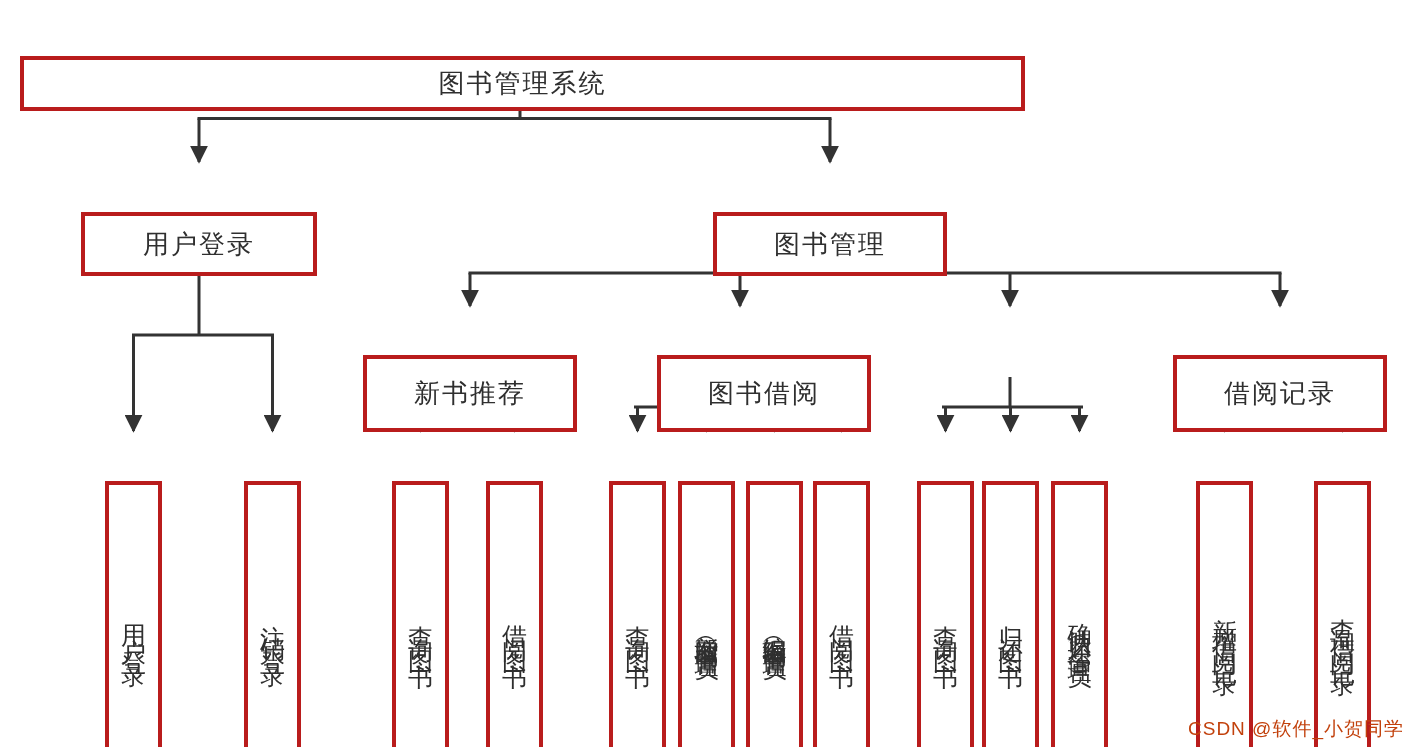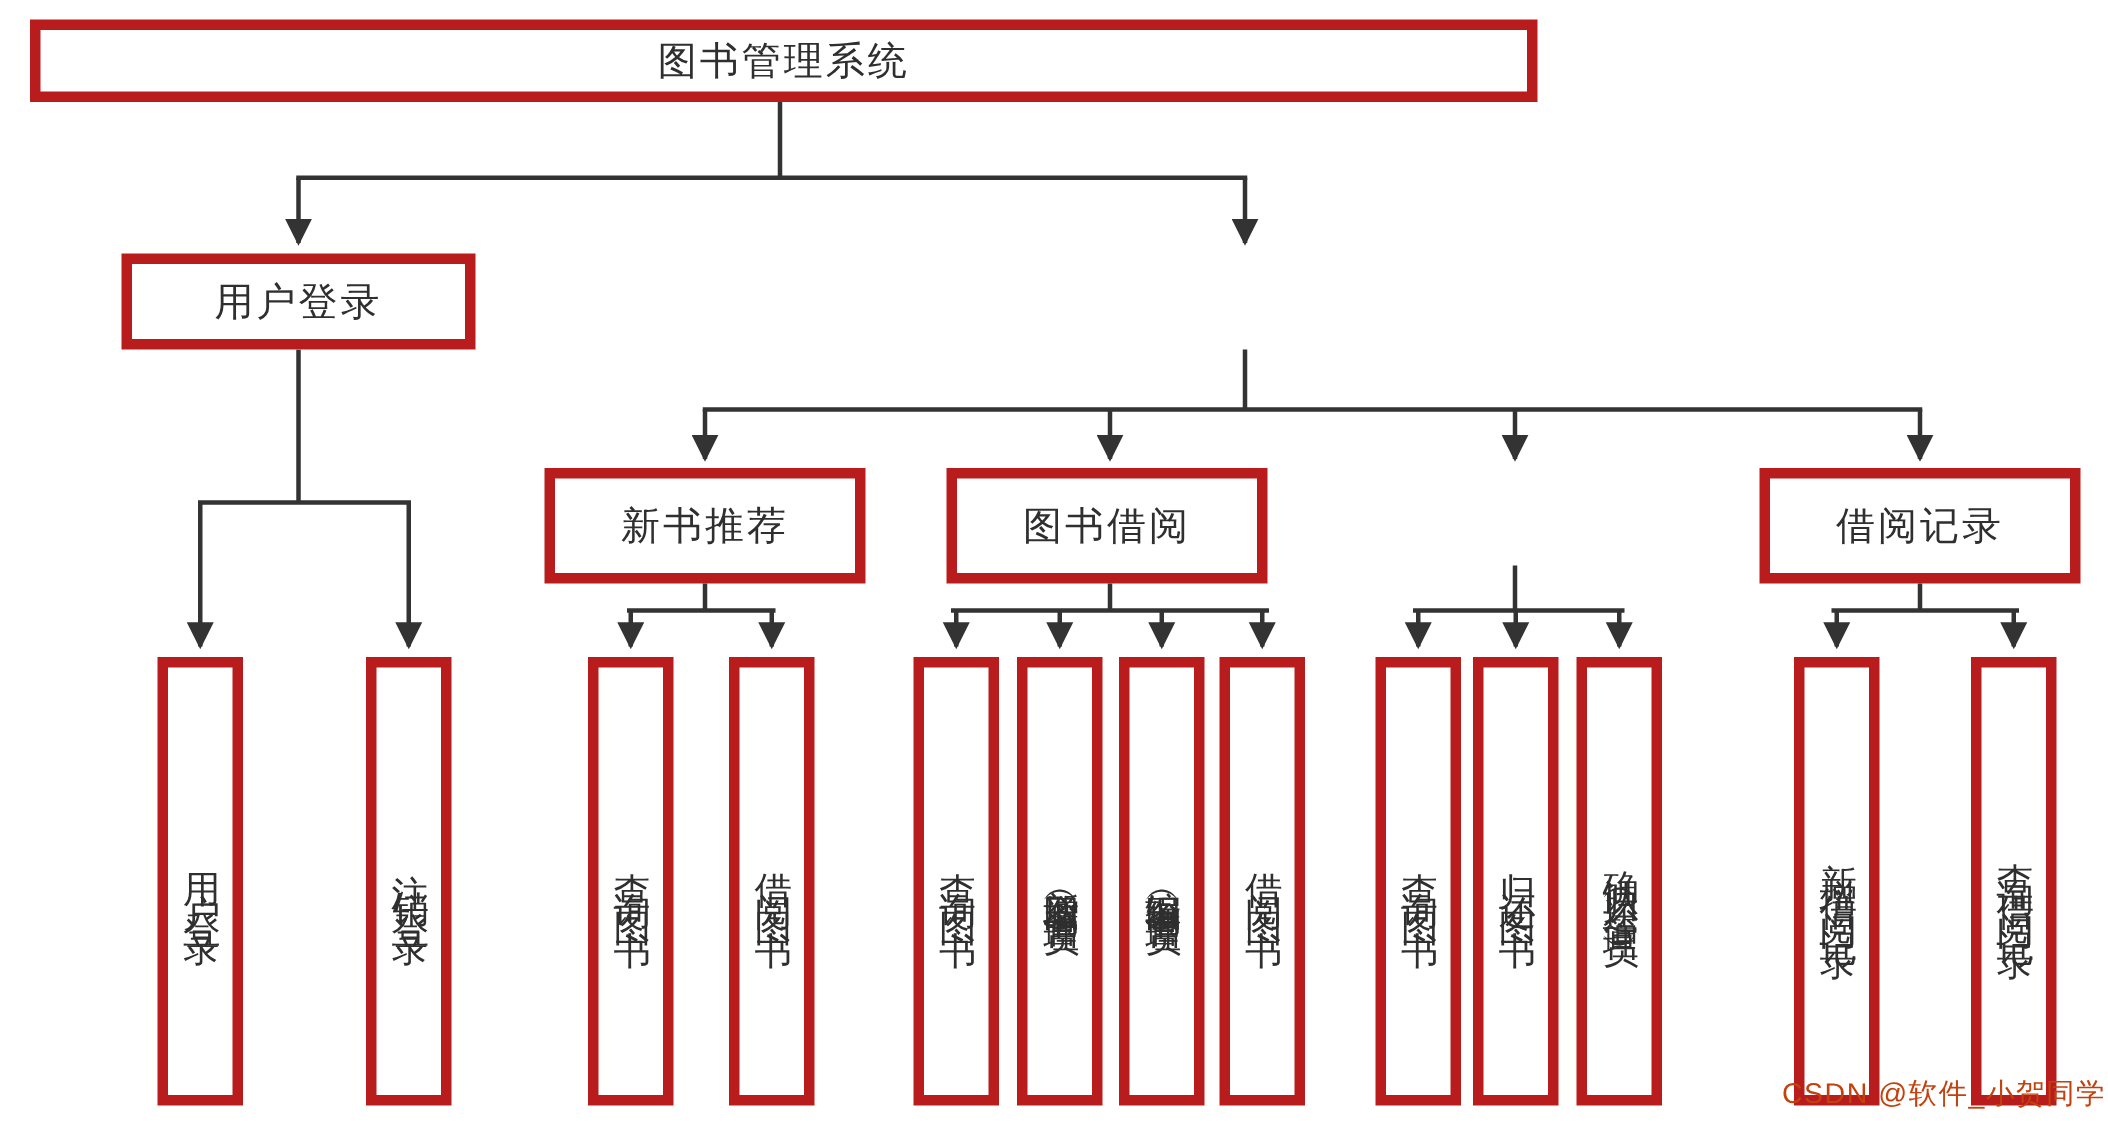--- a/index.html
+++ b/index.html
@@ -8,42 +8,43 @@
     width:1405px;height:747px;
     background:#ffffff;
     font-family:"Liberation Sans", sans-serif;
     color:#2f2f2f;
     overflow:hidden;
   }
   #wires{position:absolute;left:0;top:0;z-index:1;}
   .node{
     position:absolute;
     background:#ffffff;
-    border:7px solid #b91c1c;
+    border:4px solid #b91c1c;
     box-sizing:border-box;
     display:flex;
     align-items:center;
     justify-content:center;
     z-index:2;
+    margin-top:43px;
   }
   .hlabel{
     font-size:26px;
     letter-spacing:2px;
     color:#2f2f2f;
     white-space:nowrap;
   }
   
   .root{left:20px;top:13px;width:1005px;height:55px;}
   
   .lv2a{left:81px;top:169px;width:236px;height:64px;}
   .lv2b{left:713px;top:169px;width:234px;height:64px;}
   
   .lv3{top:312px;width:214px;height:77px;}
   .lv3a{left:363px;}
-  .lv3b{left:631px;}
+  .lv3b{left:657px;}
   .lv3c{left:903px;}
   .lv3d{left:1173px;}
   
   .leaf{top:438px;width:57px;height:299px;}
   .vtext{
     writing-mode:vertical-rl;
     text-orientation:mixed;
     white-space:nowrap;
     line-height:1;
     color:#2f2f2f;
@@ -111,20 +112,23 @@
     </g>
   </svg>
 
   <div class="node root">
     <span class="hlabel">图书管理系统</span>
   </div>
 
   <div class="node lv2a">
     <span class="hlabel">用户登录</span>
   </div>
+  <div class="node lv2b">
+    <span class="hlabel">图书管理</span>
+  </div>
 
   <div class="node lv3 lv3a">
     <span class="hlabel">新书推荐</span>
   </div>
   <div class="node lv3 lv3b">
     <span class="hlabel">图书借阅</span>
   </div>
   <div class="node lv3 lv3d">
     <span class="hlabel">借阅记录</span>
   </div>

